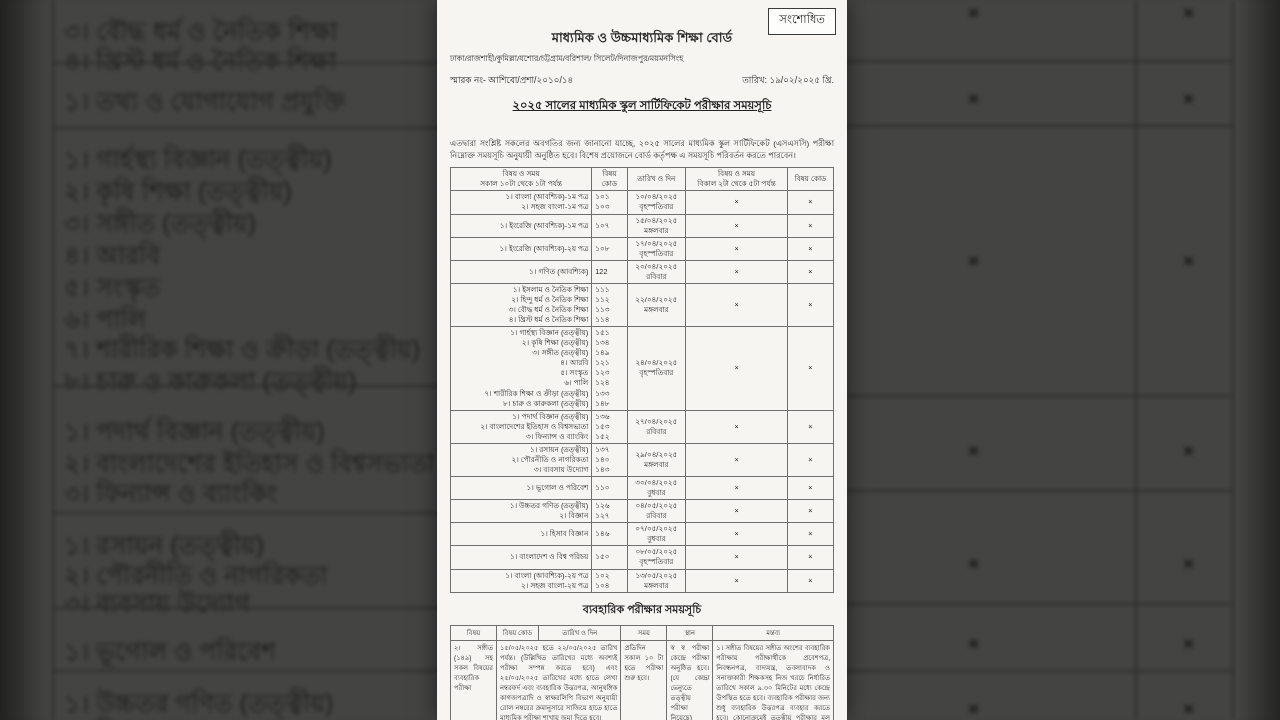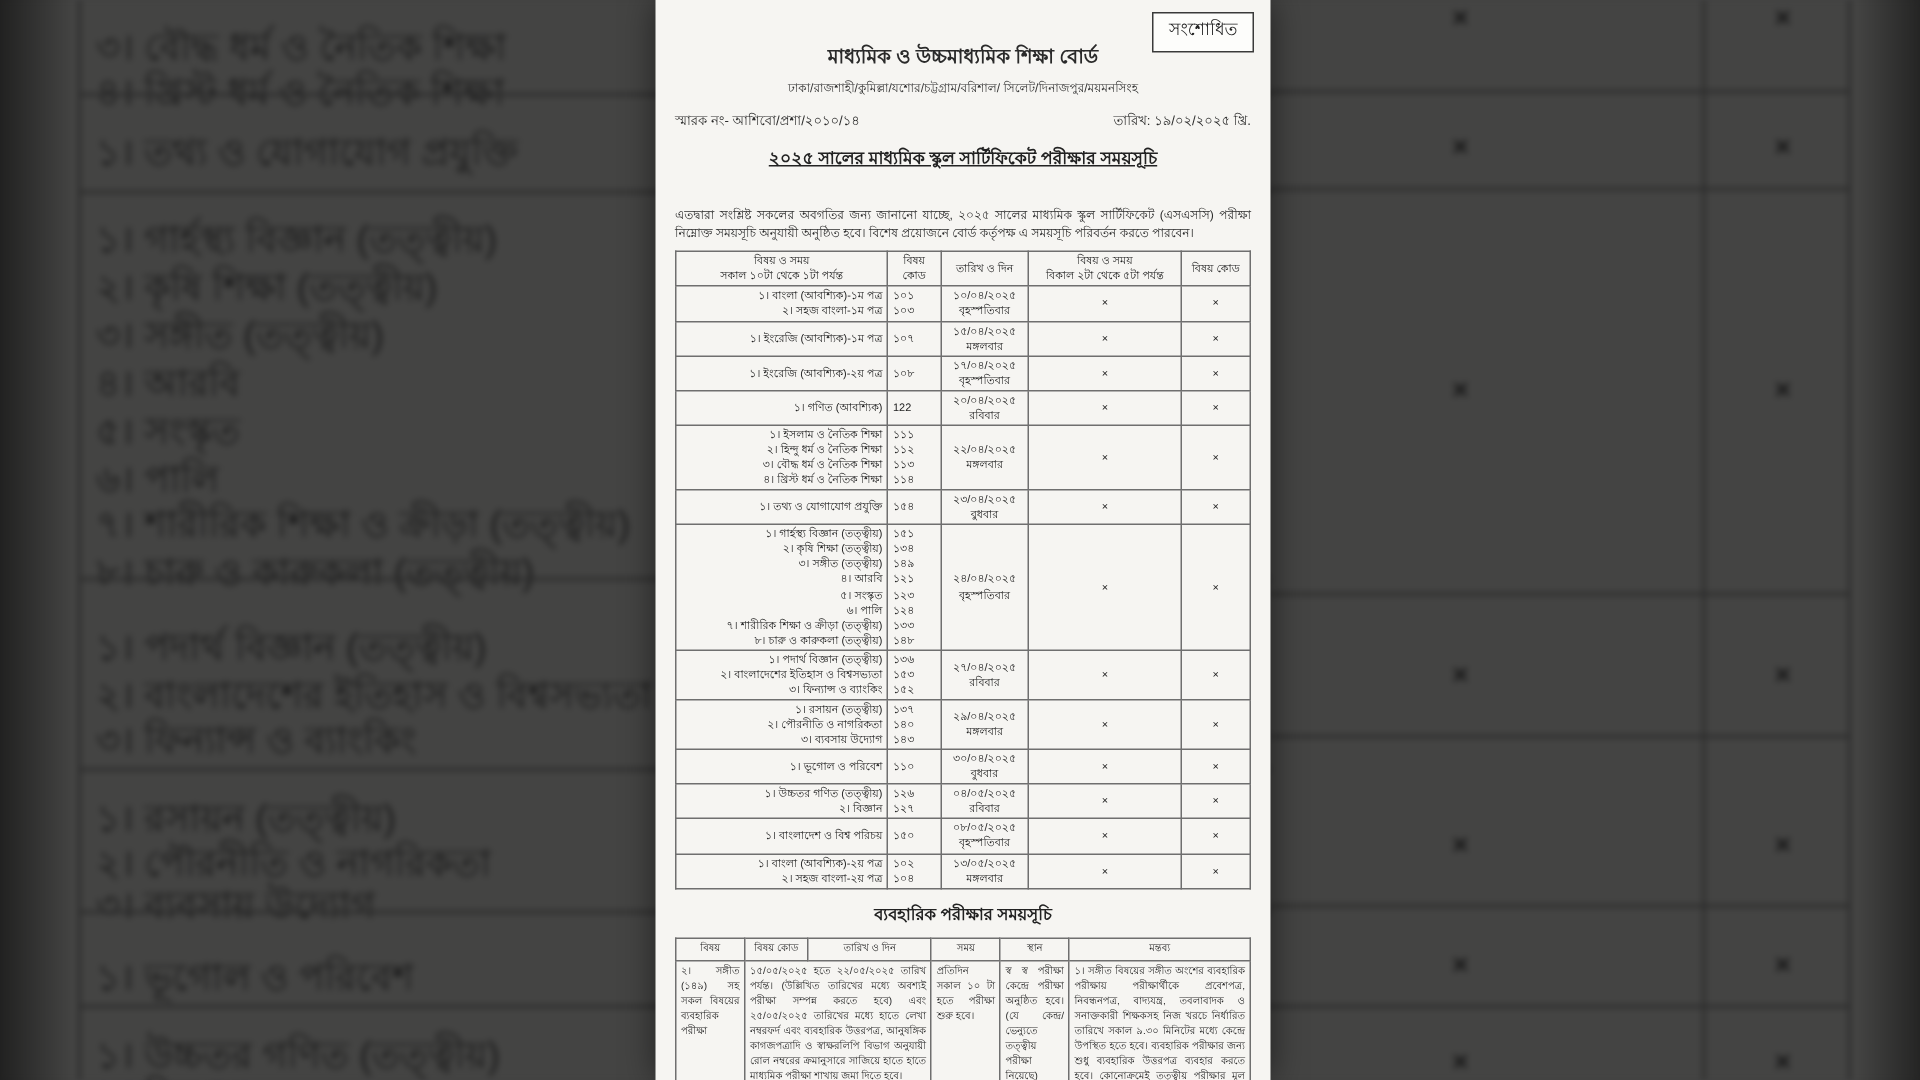--- a/index.html
+++ b/index.html
@@ -16,21 +16,21 @@
   .bg-hline-right{position:absolute;left:847px;width:386px;height:2px;background:#2a2a2a;}
   .bg-cross{position:absolute;font-size:19px;font-weight:bold;color:#161616;}
   .vignette{position:absolute;inset:0;pointer-events:none;
     background:linear-gradient(90deg,rgba(0,0,0,.5) 0px,rgba(0,0,0,0) 48px,rgba(0,0,0,0) 1238px,rgba(0,0,0,.45) 1280px);}
   
   .doc{position:absolute;left:437px;top:0;width:410px;height:720px;box-sizing:border-box;
     background:#f6f5f2;color:#222;padding:5px 13px 4px;box-shadow:0 0 22px rgba(0,0,0,.55);}
   .revised-box{position:absolute;top:8px;right:11px;border:1.3px solid #3a3a3a;background:#fdfdfb;
     padding:2px 10px 4px;font-size:11.5px;color:#222;}
   .board-title{margin-top:23px;text-align:center;font-size:13px;font-weight:bold;color:#2a2a2a;}
-  .board-subtitle{text-align:center;font-size:8px;margin-top:3px;color:#333;}
+  .board-subtitle{text-align:left;font-size:8px;margin-top:3px;color:#333;}
   .memo-row{display:flex;justify-content:space-between;font-size:8.8px;margin-top:8px;color:#2b2b2b;}
   .schedule-title{text-align:center;font-size:11.5px;font-weight:bold;text-decoration:underline;
     margin:9px 0 22px;color:#222;}
   .intro{font-size:8.1px;line-height:1.5;text-align:justify;color:#2d2d2d;margin-bottom:5px;}
   table{width:100%;border-collapse:collapse;table-layout:fixed;}
   .main-table{font-size:7.3px;line-height:1.38;color:#222;}
   .main-table th,.main-table td{border:1px solid #6f6f6f;padding:1px 3px;}
   .main-table th{font-weight:normal;text-align:center;padding:1px 2px;}
   .main-table td.subjects{text-align:right;vertical-align:middle;}
   .main-table td.codes{text-align:left;vertical-align:middle;}
@@ -199,34 +199,20 @@
           </td>
           <td class="datecell">
             <div>২২/০৪/২০২৫</div>
             <div>মঙ্গলবার</div>
           </td>
           <td class="crosscell">×</td>
           <td class="crosscell">×</td>
         </tr>
         <tr>
           <td class="subjects">
-            <div>১। তথ্য ও  যোগাযোগ প্রযুক্তি</div>
-          </td>
-          <td class="codes">
-            <div>১৫৪</div>
-          </td>
-          <td class="datecell">
-            <div>২৩/০৪/২০২৫</div>
-            <div>বুধবার</div>
-          </td>
-          <td class="crosscell">×</td>
-          <td class="crosscell">×</td>
-        </tr>
-        <tr>
-          <td class="subjects">
             <div>১। গার্হস্থ্য বিজ্ঞান (তত্ত্বীয়)</div>
             <div>২। কৃষি শিক্ষা (তত্ত্বীয়)</div>
             <div>৩। সঙ্গীত (তত্ত্বীয়)</div>
             <div>৪। আরবি</div>
             <div>৫। সংস্কৃত</div>
             <div>৬। পালি</div>
             <div>৭। শারীরিক শিক্ষা ও ক্রীড়া (তত্ত্বীয়)</div>
             <div>৮। চারু ও কারুকলা (তত্ত্বীয়)</div>
           </td>
           <td class="codes">
@@ -301,20 +287,34 @@
             <div>১। উচ্চতর গণিত (তত্ত্বীয়)</div>
             <div>২। বিজ্ঞান</div>
           </td>
           <td class="codes">
             <div>১২৬</div>
             <div>১২৭</div>
           </td>
           <td class="datecell">
             <div>০৪/০৫/২০২৫</div>
             <div>রবিবার</div>
+          </td>
+          <td class="crosscell">×</td>
+          <td class="crosscell">×</td>
+        </tr>
+        <tr>
+          <td class="subjects">
+            <div>১। হিসাব বিজ্ঞান</div>
+          </td>
+          <td class="codes">
+            <div>১৪৬</div>
+          </td>
+          <td class="datecell">
+            <div>০৭/০৫/২০২৫</div>
+            <div>বুধবার</div>
           </td>
           <td class="crosscell">×</td>
           <td class="crosscell">×</td>
         </tr>
         <tr>
           <td class="subjects">
             <div>১। বাংলাদেশ ও বিশ্ব পরিচয়</div>
           </td>
           <td class="codes">
             <div>১৫০</div>

